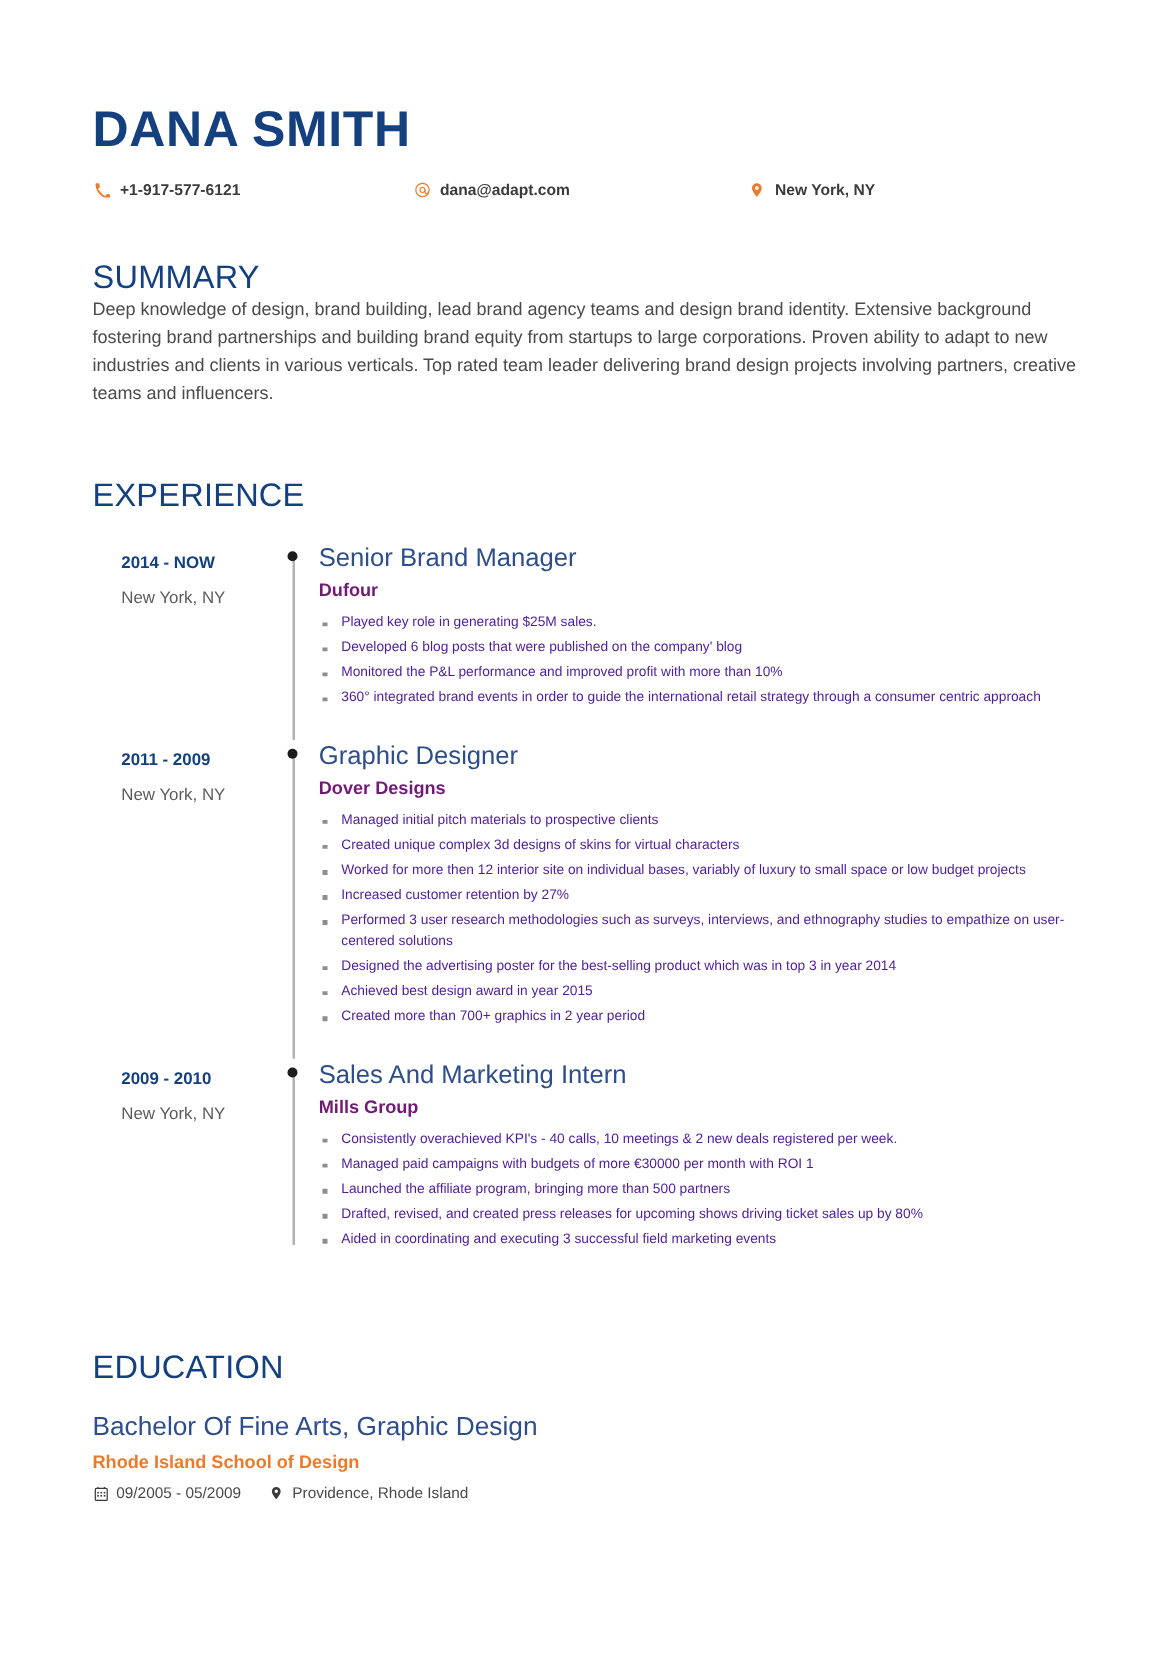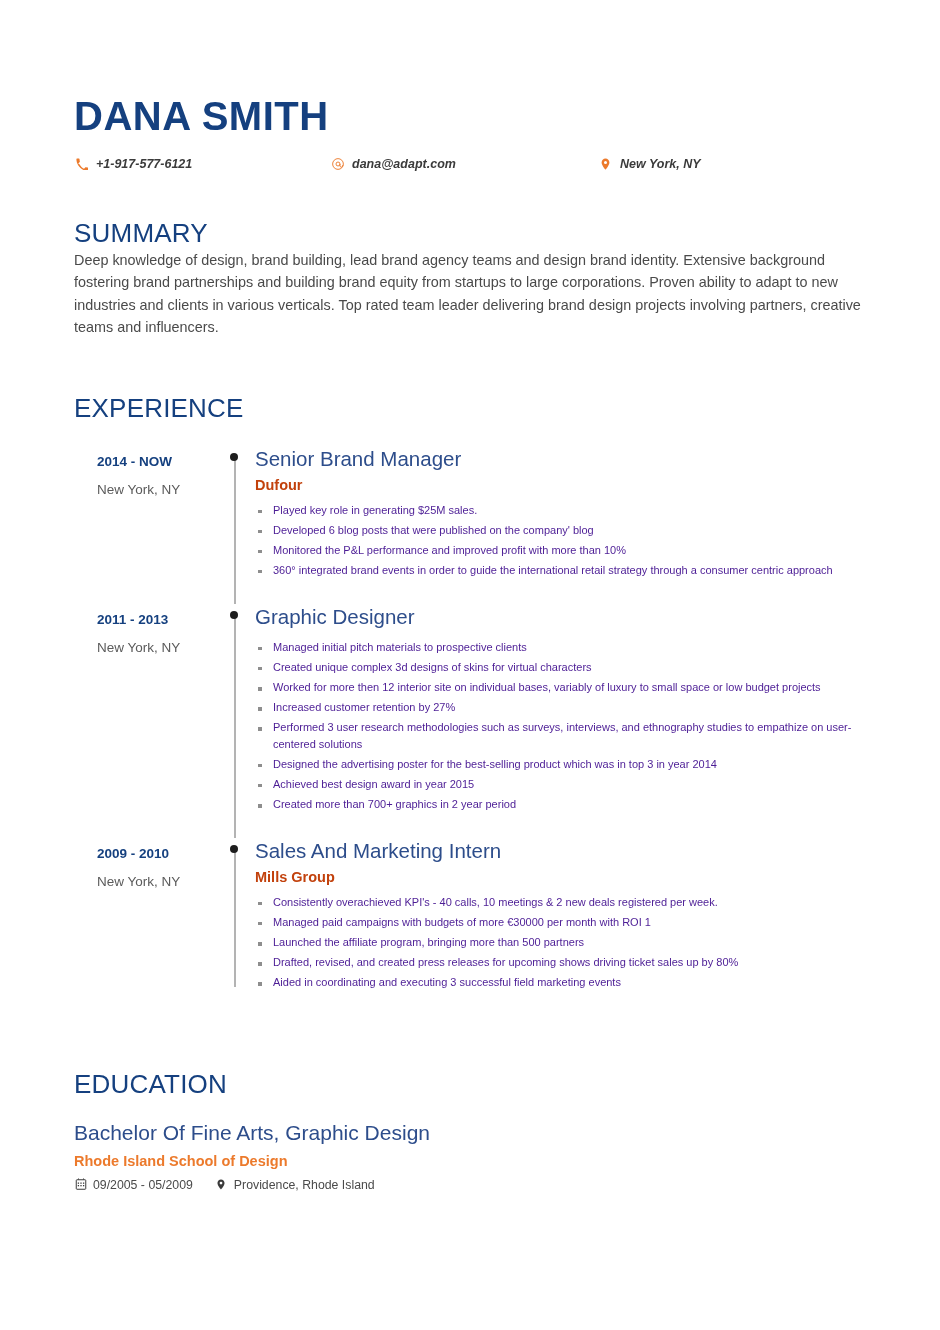--- a/index.html
+++ b/index.html
@@ -16,39 +16,38 @@
     position: relative;
     overflow: hidden;
   }
 
   .page {
     position: absolute;
     left: 0; top: 0;
     width: 940px;
     height: 1330px;
     background: #ffffff;
-    padding: 17px 74px;
+    padding: 5px 74px;
   }
 
   
   .name {
     font-size: 40px;
     font-weight: 700;
     letter-spacing: 0.5px;
     color: #15407f;
     padding-top: 78px;
     line-height: 1.05;
   }
 
   .contact-row {
     display: flex;
     align-items: center;
     margin-top: 17px;
     height: 20px;
-    font-style: italic;
   }
   .contact-item {
     display: flex;
     align-items: center;
     font-size: 12.5px;
     font-weight: 700;
     color: #3b3b3b;
   }
   .contact-item .ci-icon {
     display: inline-flex;
@@ -137,21 +136,21 @@
 
   .exp-title {
     font-size: 20.5px;
     font-weight: 400;
     color: #2d4d8b;
     line-height: 1.25;
   }
   .exp-company {
     font-size: 14.5px;
     font-weight: 700;
-    color: #c2410c;
+    color: #701a75;
     margin-top: 5px;
   }
 
   .bullets { margin-top: 9px; list-style: none; }
   .bullets li {
     position: relative;
     padding-left: 18px;
     font-size: 11px;
     line-height: 1.47;
     color: #4c1d95;
@@ -177,21 +176,21 @@
     line-height: 1.25;
   }
   .edu-school {
     font-size: 14.5px;
     font-weight: 700;
     color: #ec7a2c;
     margin-top: 7px;
   }
   .edu-meta {
     display: flex;
-    align-items: flex-start;
+    align-items: flex-end;
     margin-top: 9px;
     font-size: 12.3px;
     color: #4a4a4a;
   }
   .edu-meta .em-icon {
     display: inline-flex;
     align-items: center;
     justify-content: center;
     width: 13px;
     margin-right: 6px;
@@ -267,29 +266,30 @@
       <ul class="bullets">
               <li>Played key role in generating $25M sales.</li>
               <li>Developed 6 blog posts that were published on the company' blog</li>
               <li>Monitored the P&amp;L performance and improved profit with more than 10%</li>
               <li>360° integrated brand events in order to guide the international retail strategy through a consumer centric approach</li>
             </ul>
     </div>
         </div>
         <div class="exp-item">
     <div class="exp-left">
-      <div class="exp-date">2011 - 2013</div>
+      <div class="exp-date">2011 - 2009</div>
       <div class="exp-loc">New York, NY</div>
     </div>
     <div class="exp-rail">
       <div class="rail-line"></div>
       <div class="rail-dot"></div>
     </div>
     <div class="exp-right">
       <div class="exp-title">Graphic Designer</div>
+      <div class="exp-company">Dover Designs</div>
       <ul class="bullets">
               <li>Managed initial pitch materials to prospective clients</li>
               <li>Created unique complex 3d designs of skins for virtual characters</li>
               <li>Worked for more then 12 interior site on individual bases, variably of luxury to small space or low budget projects</li>
               <li>Increased customer retention by 27%</li>
               <li>Performed 3 user research methodologies such as surveys, interviews, and ethnography studies to empathize on user-centered solutions</li>
               <li>Designed the advertising poster for the best-selling product which was in top 3 in year 2014</li>
               <li>Achieved best design award in year 2015</li>
               <li>Created more than 700+ graphics in 2 year period</li>
             </ul>

